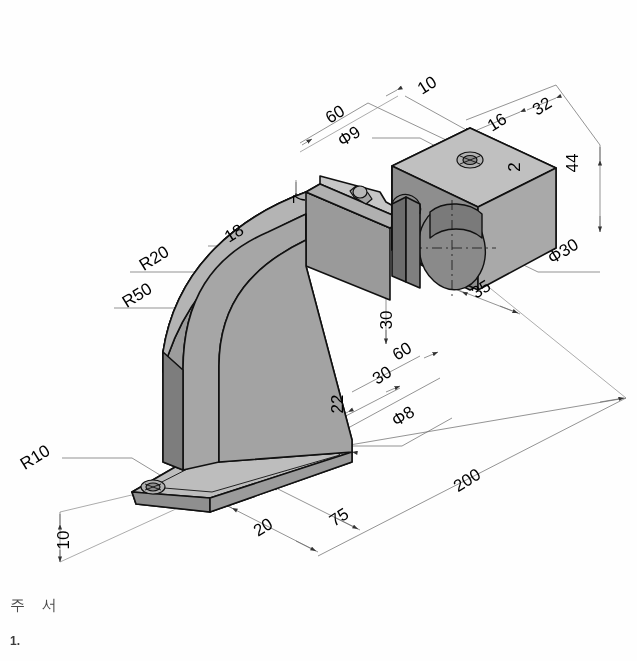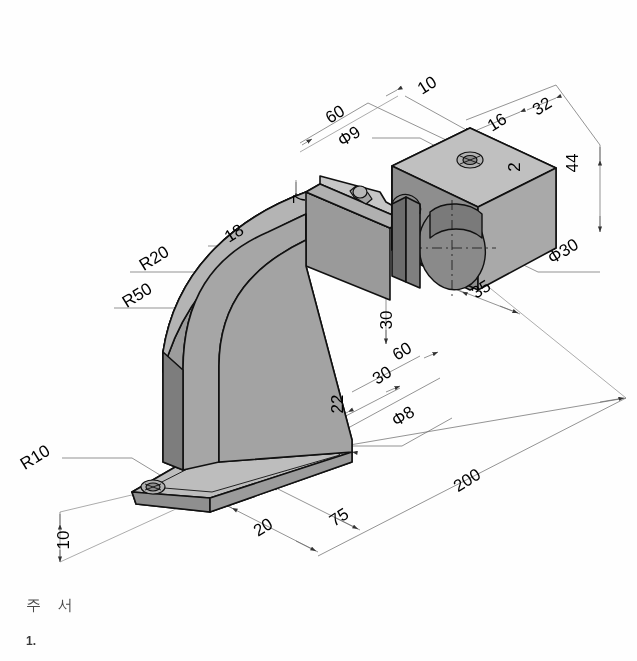--- a/index.html
+++ b/index.html
@@ -1,19 +1,19 @@
 <!DOCTYPE html>
 <html><head>
 <meta charset="utf-8">
 <style>
   html,body{margin:0;padding:0;background:#fff;}
   body{width:637px;height:661px;position:relative;overflow:hidden;
        font-family:"Liberation Sans","DejaVu Sans",sans-serif;background:#fefefe;}
   #drawing{position:absolute;left:0;top:0;width:637px;height:661px;}
-  .notes{position:absolute;left:16px;top:0;width:560px;height:661px;pointer-events:none;text-decoration:underline;}
+  .notes{position:absolute;left:0;top:0;width:560px;height:661px;pointer-events:none;text-decoration:underline;}
   .note-title{position:absolute;left:10px;top:596px;font-size:15px;color:#4a4a4a;
               letter-spacing:6px;font-family:"DejaVu Sans",sans-serif;}
   .note-num{position:absolute;left:10px;top:634px;font-size:12px;color:#3a3a3a;font-weight:bold;}
   .note-val{position:absolute;left:134px;top:634px;font-size:16px;color:#0c4a6e;font-weight:bold;margin-top:28px;}
   text{font-family:"Liberation Sans","DejaVu Sans",sans-serif;fill:#000;}
 </style>
 </head>
 <body>
 
 <svg id="drawing" viewBox="0 0 637 661">

